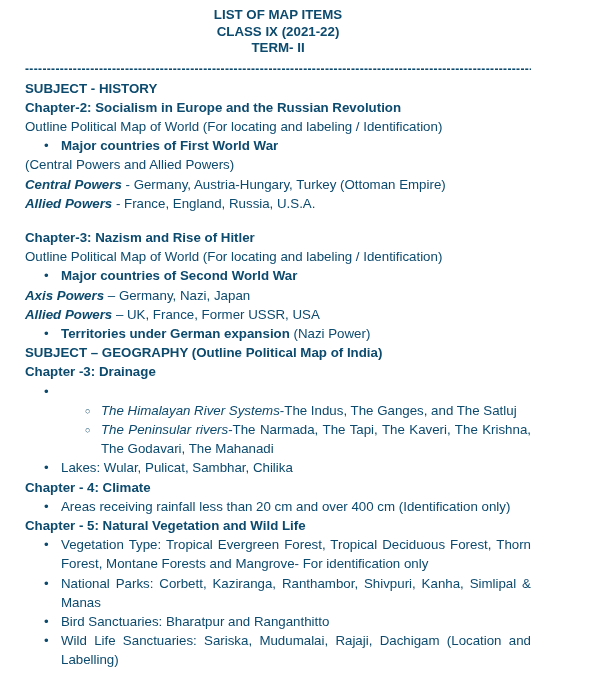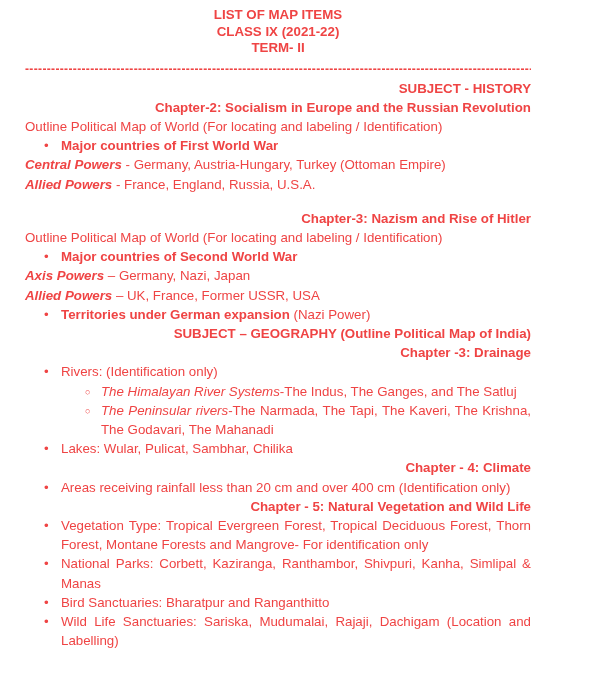--- a/index.html
+++ b/index.html
@@ -1,21 +1,21 @@
 <!DOCTYPE html>
 <html><head>
 <meta charset="utf-8">
 <style>
   html, body { margin: 0; padding: 0; background: #ffffff; }
   .page {
     width: 556px;
     min-height: 689px;
     box-sizing: border-box;
     background: #ffffff;
-    color: #ef4444;
+    color: #0c4a6e;
     font-family: "Liberation Sans", sans-serif;
     font-size: 13.3px;
     line-height: 19.2px;
     padding: 5px 25px 8px 25px;
     overflow: hidden;
   }
   .title-block {
     text-align: center;
     font-weight: bold;
     line-height: 16.5px;
@@ -25,21 +25,21 @@
   .sep {
     font-weight: bold;
     font-size: 12px;
     line-height: 12px;
     letter-spacing: 0.35px;
     white-space: nowrap;
     overflow: hidden;
     margin: 6px 0 4px 0;
   }
   .line { min-height: 19.2px; }
-  .heading { font-weight: bold; text-align: right; }
+  .heading { font-weight: bold; }
   .justify { text-align: justify; }
   .gap { margin-top: 15px; }
   .bullet { position: relative; padding-left: 36px; }
   .bullet > .marker { position: absolute; left: 19px; top: 0; }
   .subbullet { position: relative; padding-left: 76px; }
   .subbullet > .marker {
     position: absolute; left: 60px; top: 1px;
     font-size: 9px;
   }
   .run.b { font-weight: bold; }
@@ -53,31 +53,32 @@
     <div class="title-line">LIST OF MAP ITEMS</div>
     <div class="title-line">CLASS IX (2021-22)</div>
     <div class="title-line">TERM- II</div>
   </div>
   <div class="sep">--------------------------------------------------------------------------------------------------------------------------------------------</div>
   <div>
       <div class="line heading"><span class="run b">SUBJECT - HISTORY</span></div>
       <div class="line heading"><span class="run b">Chapter-2: Socialism in Europe and the Russian Revolution</span></div>
       <div class="line para"><span class="run">Outline Political Map of World (For locating and labeling / Identification)</span></div>
       <div class="line bullet"><span class="marker">•</span><span class="run b">Major countries of First World War</span></div>
+      <div class="line para"><span class="run">(Central Powers and Allied Powers)</span></div>
       <div class="line para"><span class="run b i">Central Powers</span><span class="run"> - Germany, Austria-Hungary, Turkey (Ottoman Empire)</span></div>
       <div class="line para"><span class="run b i">Allied Powers</span><span class="run"> - France, England, Russia, U.S.A.</span></div>
       <div class="line heading gap"><span class="run b">Chapter-3: Nazism and Rise of Hitler</span></div>
       <div class="line para"><span class="run">Outline Political Map of World (For locating and labeling / Identification)</span></div>
       <div class="line bullet"><span class="marker">•</span><span class="run b">Major countries of Second World War</span></div>
       <div class="line para"><span class="run b i">Axis Powers</span><span class="run"> – Germany, Nazi, Japan</span></div>
       <div class="line para"><span class="run b i">Allied Powers</span><span class="run"> – UK, France, Former USSR, USA</span></div>
       <div class="line bullet"><span class="marker">•</span><span class="run b">Territories under German expansion</span><span class="run"> (Nazi Power)</span></div>
       <div class="line heading"><span class="run b">SUBJECT – GEOGRAPHY</span><span class="run"> (Outline Political Map of India)</span></div>
       <div class="line heading"><span class="run b">Chapter -3: Drainage</span></div>
-      <div class="line bullet"><span class="marker">•</span><span class="run">Rivers: (Identification only)</span></div>
+      <div class="line bullet"><span class="marker">•</span></div>
       <div class="line subbullet"><span class="marker">○</span><span class="run i">The Himalayan River Systems</span><span class="run">-The Indus, The Ganges, and The Satluj</span></div>
       <div class="line subbullet justify"><span class="marker">○</span><span class="run i">The Peninsular rivers</span><span class="run">-The Narmada, The Tapi, The Kaveri, The Krishna, The Godavari, The Mahanadi</span></div>
       <div class="line bullet"><span class="marker">•</span><span class="run">Lakes: Wular, Pulicat, Sambhar, Chilika</span></div>
       <div class="line heading"><span class="run b">Chapter - 4: Climate</span></div>
       <div class="line bullet"><span class="marker">•</span><span class="run">Areas receiving rainfall less than 20 cm and over 400 cm (Identification only)</span></div>
       <div class="line heading"><span class="run b">Chapter - 5: Natural Vegetation and Wild Life</span></div>
       <div class="line bullet justify"><span class="marker">•</span><span class="run">Vegetation Type: Tropical Evergreen Forest, Tropical Deciduous Forest, Thorn Forest, Montane Forests and Mangrove- For identification only</span></div>
       <div class="line bullet justify"><span class="marker">•</span><span class="run">National Parks: Corbett, Kaziranga, Ranthambor, Shivpuri, Kanha, Simlipal &amp; Manas</span></div>
       <div class="line bullet"><span class="marker">•</span><span class="run">Bird Sanctuaries: Bharatpur and Ranganthitto</span></div>
       <div class="line bullet justify"><span class="marker">•</span><span class="run">Wild Life Sanctuaries: Sariska, Mudumalai, Rajaji, Dachigam (Location and Labelling)</span></div>

